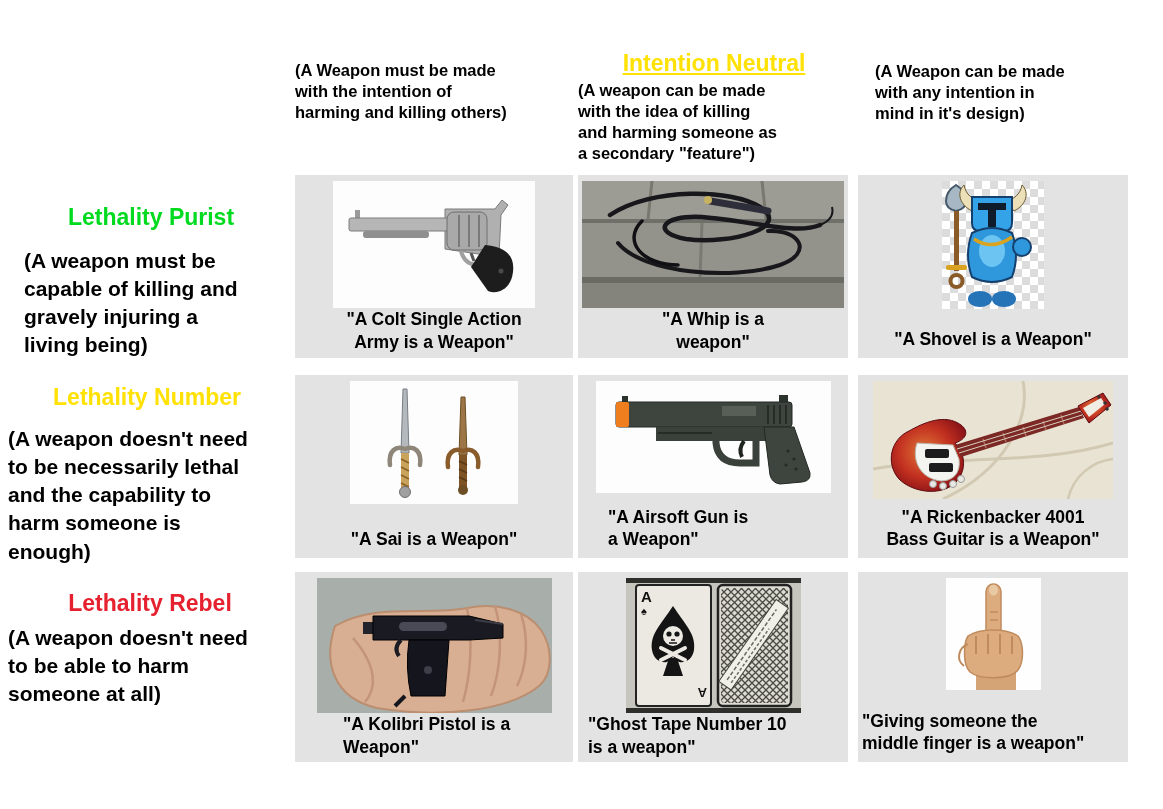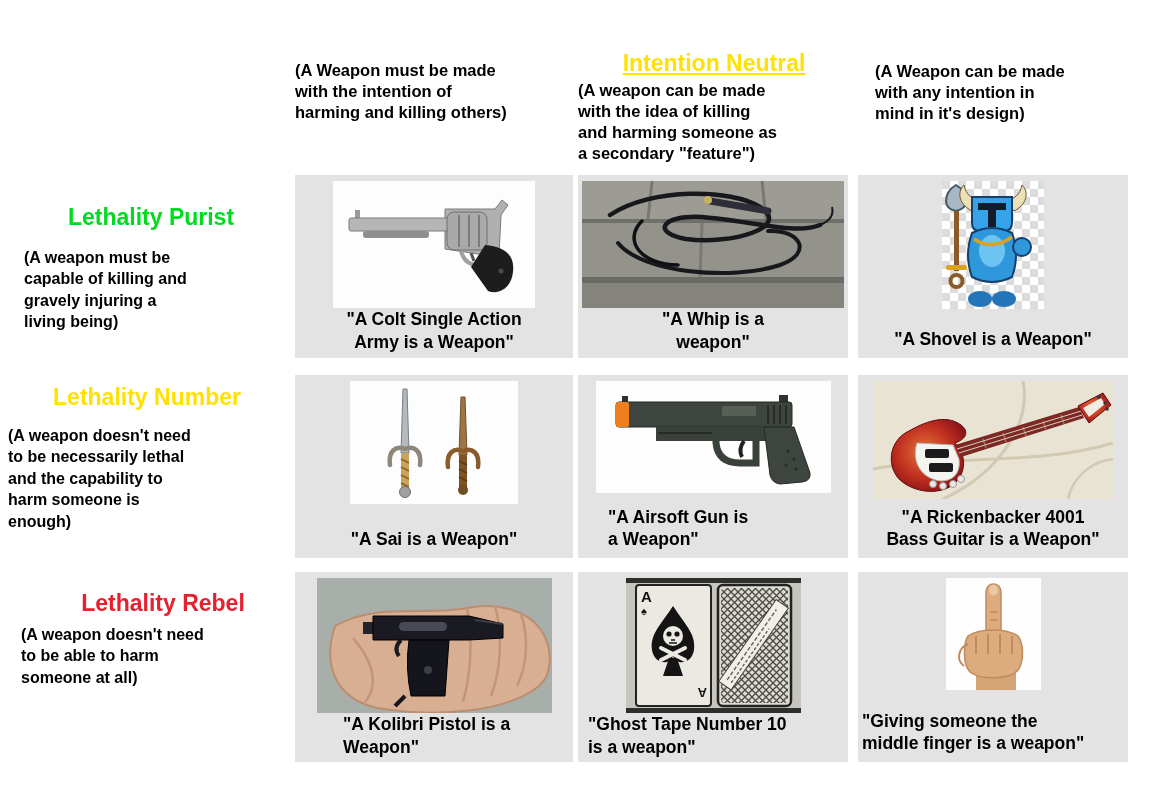--- a/index.html
+++ b/index.html
@@ -14,26 +14,26 @@
   .col-title{font-size:23px;text-align:center;letter-spacing:0;}
   .col-sub{font-size:16.5px;line-height:1.28;white-space:pre-line;text-align:left;margin-top:8px;}
   #ch0{left:295px;top:52px;width:276px;}
   #ch1{left:578px;top:50px;width:272px;}
   #ch1 .col-sub{margin-top:3px;}
   #ch2{left:875px;top:54px;width:255px;}
   #ch2 .col-sub{margin-top:7px;}
 
   .row-head{position:absolute;}
   .row-title{font-size:23px;text-align:center;}
-  .row-sub{font-size:16px;line-height:1.34;white-space:pre-line;text-align:left;}
+  .row-sub{font-size:21px;line-height:1.34;white-space:pre-line;text-align:left;}
   #rh0{left:20px;top:184px;width:262px;margin-top:20px;}
   #rh0 .row-sub{margin-top:16px;padding-left:4px;}
   #rh1{left:2px;top:384px;width:290px;}
   #rh1 .row-sub{margin-top:14px;padding-left:6px;}
-  #rh2{left:8px;top:590px;width:284px;margin-left:13px;}
+  #rh2{left:8px;top:590px;width:284px;}
   #rh2 .row-sub{margin-top:7px;}
 
   
   .cell{position:absolute;display:flex;flex-direction:column;align-items:center;}
   .colA{left:295px;width:278px;}
   .colB{left:578px;width:270px;}
   .colC{left:858px;width:270px;}
   .rowA{top:175px;height:183px;}
   .rowB{top:375px;height:183px;}
   .rowC{top:572px;height:190px;}

